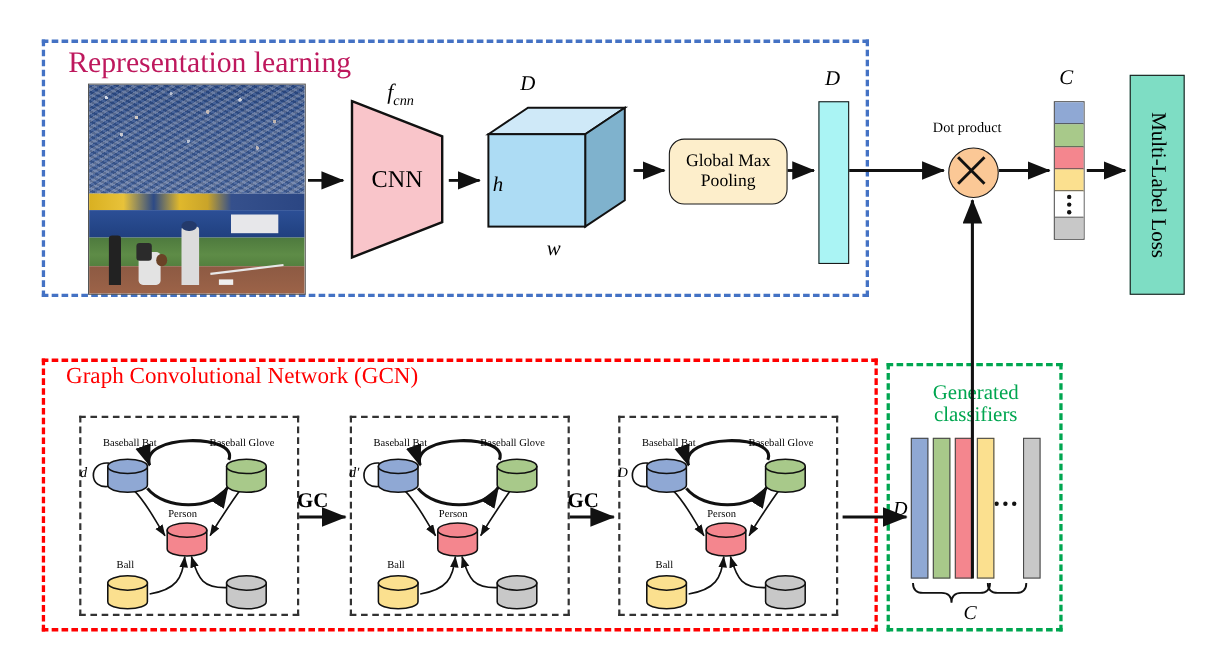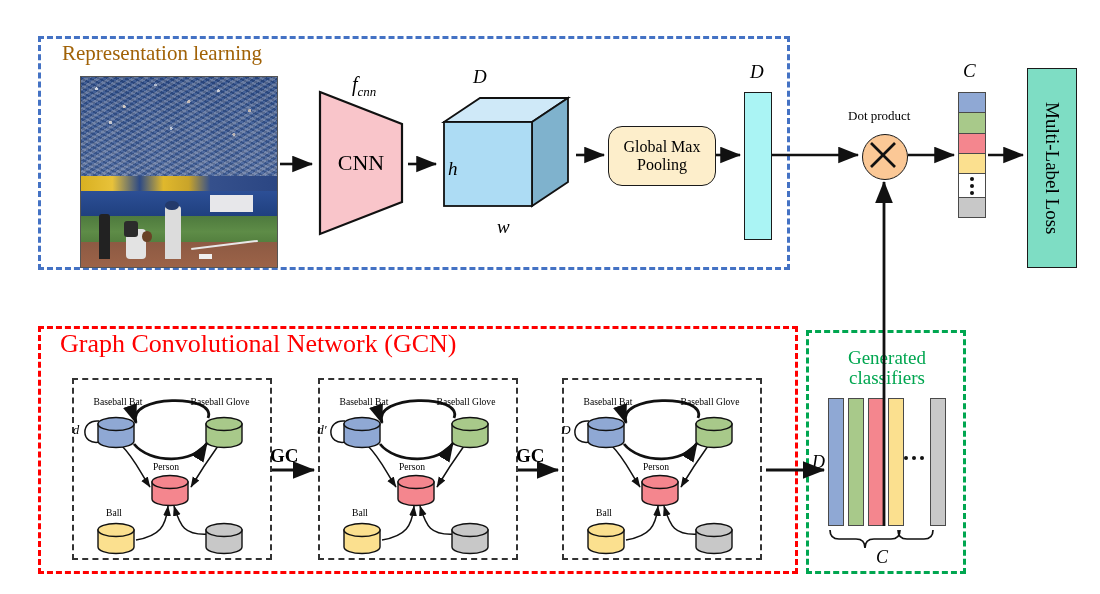--- a/index.html
+++ b/index.html
@@ -17,22 +17,22 @@
   
   .group-box { position: absolute; box-sizing: border-box; background: transparent; }
   .gb-repr   { left: 38px;  top: 36px;  width: 752px; height: 234px;
                border: 3px dashed #4472c4; }
   .gb-gcn    { left: 38px;  top: 326px; width: 760px; height: 248px;
                border: 3px dashed #ff0000; }
   .gb-gen    { left: 806px; top: 330px; width: 160px; height: 244px;
                border: 3px dashed #00a650; }
 
   .group-title { position: absolute; white-space: nowrap; line-height: 1.05; }
-  .gt-repr { left: 62px;  top: 42px;  font-size: 21px; color: #a16207; text-align: right; }
-  .gt-gcn  { left: 60px;  top: 330px; font-size: 26px; color: #ff0000; }
+  .gt-repr { left: 62px;  top: 42px;  font-size: 27px; color: #be185d; text-align: right; }
+  .gt-gcn  { left: 60px;  top: 330px; font-size: 21px; color: #ff0000; }
   .gt-gen  { left: 824px; top: 348px; font-size: 19px; color: #00a650;
              text-align: center; width: 126px; white-space: normal; }
 
   
   .photo { left: 80px; top: 76px; width: 196px; height: 190px;
            border: 1px solid #555; overflow: hidden; }
   .photo-crowd { position:absolute; left:0; top:0; width:100%; height:52%;
      background:
        radial-gradient(circle at 8% 12%, rgba(255,255,255,.75) 1.4px, transparent 1.6px),
        radial-gradient(circle at 22% 30%, rgba(240,225,205,.8) 1.5px, transparent 1.7px),

